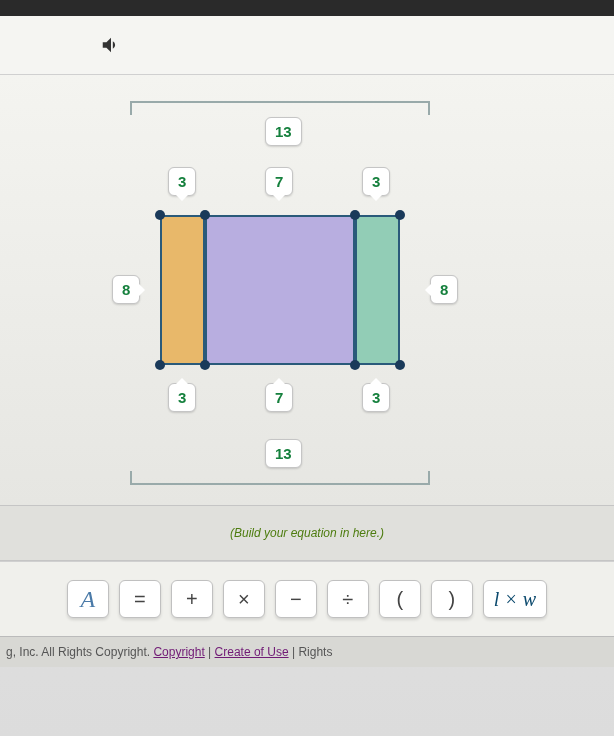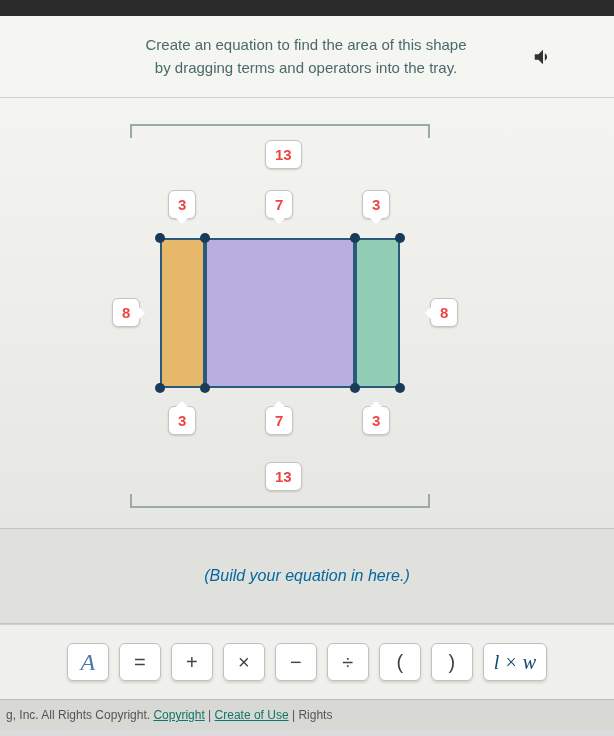--- a/index.html
+++ b/index.html
@@ -59,21 +59,21 @@
     .ruler-top { top: 6px; left: 0; width: 300px; }
     .ruler-bottom { bottom: 10px; left: 0; width: 300px; border-top: none; border-bottom: 2px solid #9aa; }
     .label-box {
       position: absolute;
       background: #fff;
       border: 1px solid #c5c5c5;
       border-radius: 6px;
       padding: 5px 9px;
       font-size: 15px;
       font-weight: bold;
-      color: #ef4444;
+      color: #15803d;
       box-shadow: 0 1px 2px rgba(0,0,0,0.15);
       cursor: grab;
       min-width: 28px;
       text-align: center;
     }
     .label-box.tail-down::after {
       content: '';
       position: absolute;
       bottom: -6px;
       left: 50%;
@@ -135,25 +135,25 @@
       width: 10px;
       height: 10px;
       background: #1a3a5a;
       border-radius: 50%;
       transform: translate(-5px, -5px);
     }
     .build-bar {
       background: #e0e0dc;
       border-top: 1px solid #c5c5c5;
       border-bottom: 1px solid #c5c5c5;
-      padding: 38px;
+      padding: 20px;
       text-align: center;
-      color: #0369a1;
+      color: #4d7c0f;
       font-style: italic;
-      font-size: 16px;
+      font-size: 12px;
     }
     .operators-bar {
       background: #f0f0ec;
       padding: 18px 10px;
       border-top: 1px solid #d0d0d0;
       display: flex;
       gap: 10px;
       justify-content: center;
       align-items: center;
     }
@@ -174,32 +174,28 @@
     }
     .op-tile.var-a { color: #4a7aa8; font-style: italic; font-family: 'Times New Roman', serif; font-size: 24px; }
     .op-tile.lxw { color: #0c4a6e; font-style: italic; font-family: 'Times New Roman', serif; font-size: 20px; }
     .footer {
       background: #d8d8d4;
       padding: 8px 6px;
       font-size: 12px;
       color: #555;
       border-top: 1px solid #bbb;
     }
-    .footer a { color: #0f766e; text-decoration: underline; }
+    .footer a { color: #701a75; text-decoration: underline; }
   </style>
 </head>
 <body>
 
 <div class="topbar"></div>
 
 <div class="instruction-bar">
-  <div class="instruction-text">
-    <span>Create an equation to find the area of this shape</span><br>
-    <span>by dragging terms and operators into the tray.</span>
-  </div>
   <div class="audio-icon">
     <svg viewBox="0 0 24 24" fill="currentColor">
         <path d="M3 9v6h4l5 5V4L7 9H3zm13.5 3a4.5 4.5 0 00-2.5-4v8a4.5 4.5 0 002.5-4z"></path>
       </svg>
   </div>
 </div>
 
 <div class="diagram-area">
   <div class="diagram">
     <div class="ruler-top"></div>

